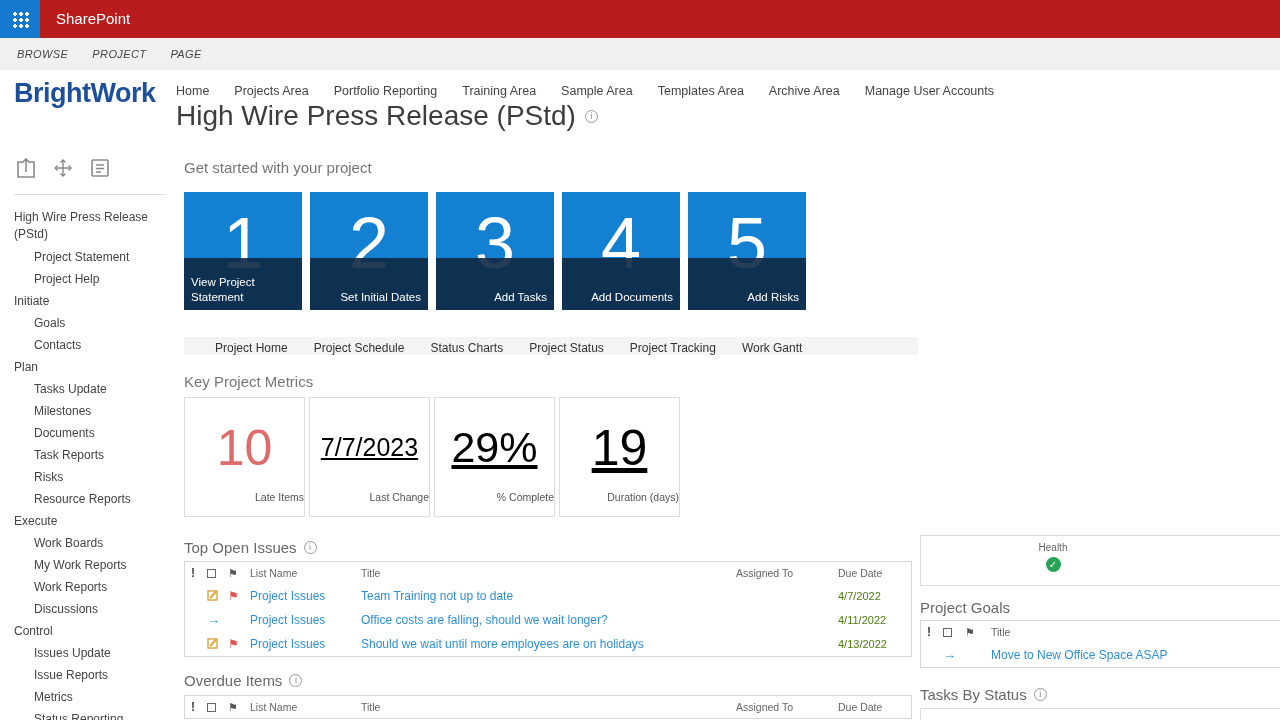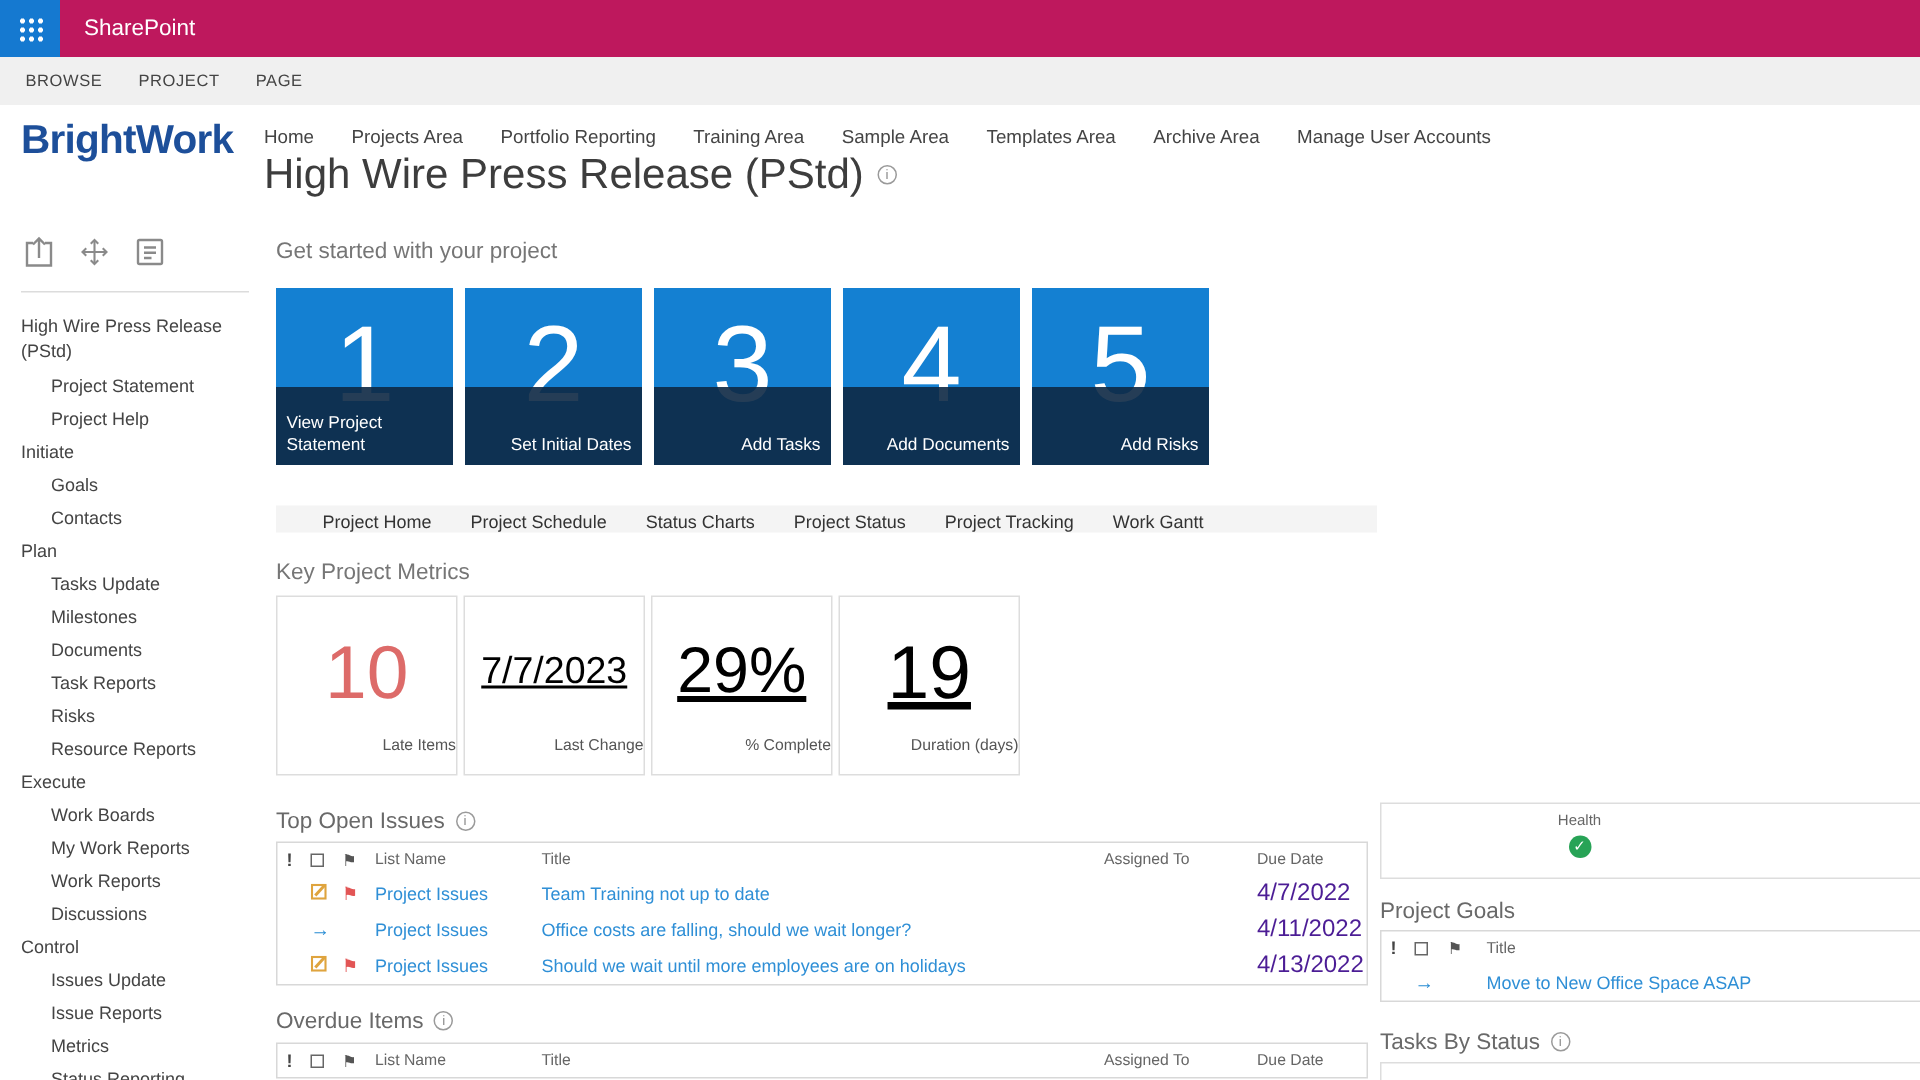--- a/index.html
+++ b/index.html
@@ -1,30 +1,30 @@
 <!DOCTYPE html>
 <html><head>
 <meta charset="utf-8">
 <style>
   * { margin:0; padding:0; box-sizing:border-box; }
   html,body { width:1280px; height:720px; overflow:hidden; background:#fff;
     font-family:"Liberation Sans","DejaVu Sans",sans-serif; }
   .abs { position:absolute; }
 
   
-  #suite-bar { left:0; top:0; width:1280px; height:38px; background:#be185d; }
+  #suite-bar { left:0; top:0; width:1280px; height:38px; background:#b91c1c; }
   #waffle { left:0; top:0; width:40px; height:38px; background:#1579d0; cursor:pointer; }
   #waffle .dots { position:absolute; left:12px; top:11px; width:17px; height:17px;
     background-image:radial-gradient(circle,#fff 1.6px,rgba(255,255,255,0) 1.7px);
     background-size:6px 6px; }
   #suite-title { left:56px; top:0; height:38px; line-height:38px; color:#fff; font-size:15px; }
 
   
   #ribbon { left:0; top:38px; width:1280px; height:32px; background:#f0f0f0;
-    display:flex; align-items:center; padding-left:17px; gap:24px; }
+    display:flex; align-items:center; padding-left:17px; gap:24px;font-style:italic; }
   .ribbon-tab { font-size:11px; color:#444; letter-spacing:.4px; cursor:pointer; }
 
   
   #logo { left:14px; top:78px; font-size:27px; font-weight:700; color:#1d4f9a; letter-spacing:-.5px; cursor:pointer; }
   #side-icons { left:14px; top:156px; display:flex; gap:13px; }
   .side-icon { width:24px; height:24px; cursor:pointer; }
   #side-divider { left:14px; top:194px; width:152px; height:1px; background:#dcdcdc; }
   #side-nav { left:0; top:206px; width:176px; }
   .nav-item { font-size:12px; color:#444; line-height:22px; cursor:pointer; padding-left:14px; }
   .nav-item.lvl0 { }
@@ -81,21 +81,21 @@
   .excl-icon { color:#444; font-size:12px; font-weight:700; }
   .excl-icon::before { content:"!"; }
   .box-icon { display:inline-block; width:9px; height:9px; border:1px solid #666; }
   .flag-hdr-icon { color:#555; font-size:11px; }
   .flag-hdr-icon::before { content:"\2691"; }
   .flag-icon { color:#e25555; font-size:12px; }
   .flag-icon::before { content:"\2691"; }
   .arrow-icon { color:#2a8dd4; font-size:13px; font-weight:700; line-height:10px; }
   .arrow-icon::before { content:"\2192"; }
   .cell-link { color:#2f8fd6; font-size:12px; cursor:pointer; white-space:nowrap; overflow:hidden; }
-  .cell-date { color:#4c1d95; font-size:16px; }
+  .cell-date { color:#4d7c0f; font-size:11px; }
 
   
   .gtable .trow { grid-template-columns:16px 22px 26px 1fr; }
 
   
   #health-box { left:920px; top:535px; width:368px; height:51px; border:1px solid #ddd; background:#fff; }
   .health-cell { width:264px; text-align:center; padding-top:6px; }
   .health-label { font-size:10px; color:#666; }
   .check-icon { display:inline-block; width:15px; height:15px; border-radius:50%;
     background:#27a356; color:#fff; font-size:10px; line-height:15px; text-align:center; margin-top:4px; }

